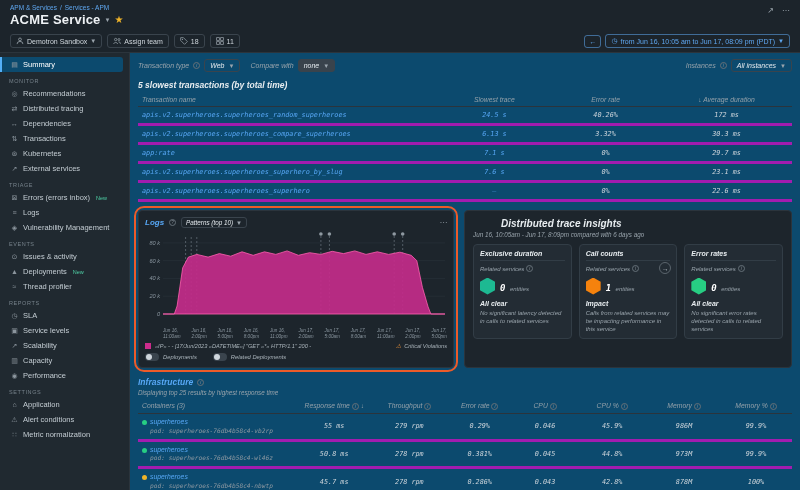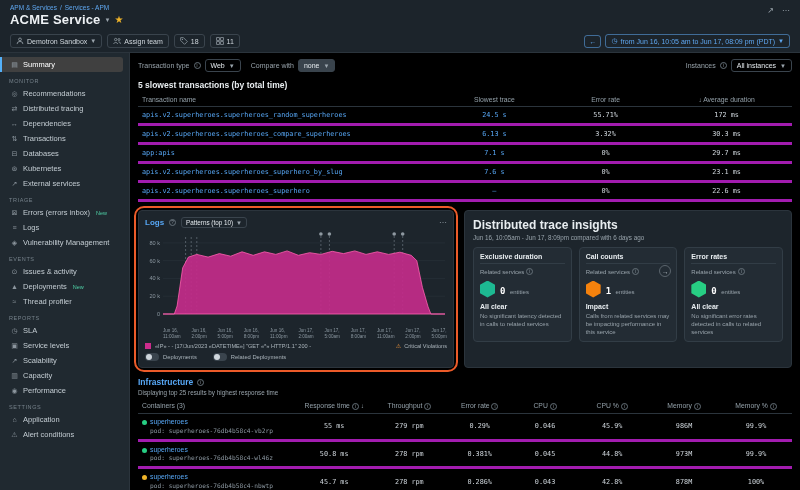--- a/index.html
+++ b/index.html
@@ -25,25 +25,25 @@
   .time-pill { color:#5fa7f0; border-color:rgba(95,167,240,.55); }
   .sq { padding:2px 4px; color:#5fa7f0; border-color:rgba(95,167,240,.55); }
   .tb-icon { width:8px; height:8px; display:block; }
 
   
   .body { flex:1; display:flex; min-height:0; }
   .sidebar { width:130px; background:#202930; border-right:1px solid #2b343c; padding:4px 0 0; overflow:hidden; }
   .nav-section-label { font-size:5.5px; letter-spacing:.6px; color:#76828b; padding:6px 9px 2px; }
   .nav-item { display:flex; align-items:center; gap:4px; padding:0 8px; height:15px; color:#c3ccd2;
     font-size:7.5px; cursor:pointer; margin-right:6px; border-left:2px solid transparent; }
-  .nav-item.selected { background:#404040; border-left-color:#54b0f8; border-radius:0 3px 3px 0; color:#fff; }
+  .nav-item.selected { background:#0c4a6e; border-left-color:#54b0f8; border-radius:0 3px 3px 0; color:#fff; }
   .nav-icon { width:9px; font-size:7px; color:#8b959d; text-align:center; flex:0 0 9px; }
   .new-badge { font-size:5.5px; color:#4ecfa5; margin-left:2px; }
 
-  .main { flex:1; padding:6px 8px 0; overflow:hidden; background:#000000; min-width:0; }
+  .main { flex:1; padding:6px 8px 0; overflow:hidden; background:#0c4a6e; min-width:0;font-style:italic; }
 
   
   .info { display:inline-flex; width:7px; height:7px; border:1px solid #657078; border-radius:50%;
     color:#8b959d; font-size:4.5px; align-items:center; justify-content:center; vertical-align:middle; flex:0 0 auto;}
 
   
   .controls-row { display:flex; align-items:center; gap:4px; font-size:7px; color:#98a3ab; }
   .select-pill { border:1px solid #3a444d; border-radius:3px; padding:2px 5px; color:#e3e9ed;
     display:inline-flex; gap:4px; align-items:center; cursor:pointer; }
   .select-pill.filled { background:#39434c; border-color:#39434c; }
@@ -81,21 +81,21 @@
   .warn-ico { color:#e58e3a; font-size:6px; }
   .toggles-row { display:flex; gap:16px; margin-top:4px; font-size:5.8px; color:#aab4bb; }
   .toggle-item { display:flex; align-items:center; gap:4px; cursor:pointer; }
   .toggle { width:14px; height:8px; background:#3a444d; border-radius:4px; position:relative; flex:0 0 14px;}
   .toggle::after { content:""; position:absolute; left:1px; top:1px; width:6px; height:6px;
     border-radius:50%; background:#cfd6dc; }
 
   
   .insights-panel { flex:1; height:158px; background:#1d252c; border:1px solid #2b343c;
     border-radius:4px; padding:7px 8px; overflow:hidden; min-width:0; }
-  .insights-title { font-size:12px; font-weight:bold; color:#e8edf0; }
+  .insights-title { font-size:10px; font-weight:bold; color:#e8edf0;margin-left:28px; }
   .insights-sub { font-size:6.3px; color:#98a3ab; margin-top:2px; }
   .cards { display:flex; gap:7px; margin-top:6px; align-items:stretch; }
   .card { flex:1; background:#232c34; border:1px solid #323d46; border-radius:4px; padding:5px 6px;
     position:relative; min-width:0; }
   .card-title { font-size:7px; font-weight:bold; color:#e8edf0; padding-bottom:3px;
     border-bottom:1px solid #323d46; }
   .related-row { font-size:6px; color:#98a3ab; margin-top:4px; display:flex; gap:2px; align-items:center;}
   .count-row { display:flex; align-items:center; gap:5px; margin-top:5px; }
   .hex { width:15px; height:17px; clip-path:polygon(50% 0,100% 25%,100% 75%,50% 100%,0 75%,0 25%); }
   .count { font-size:9px; font-weight:bold; color:#fff; font-family:"DejaVu Sans Mono",monospace; }
@@ -203,24 +203,20 @@
         </div>
         <div class="nav-item">
           <span class="nav-icon">↔</span>
           <span>Dependencies</span>
         </div>
         <div class="nav-item">
           <span class="nav-icon">⇅</span>
           <span>Transactions</span>
         </div>
         <div class="nav-item">
-          <span class="nav-icon">⊟</span>
-          <span>Databases</span>
-        </div>
-        <div class="nav-item">
           <span class="nav-icon">⊛</span>
           <span>Kubernetes</span>
         </div>
         <div class="nav-item">
           <span class="nav-icon">↗</span>
           <span>External services</span>
         </div>
         <div class="nav-section-label">TRIAGE</div>
         <div class="nav-item">
           <span class="nav-icon">⊠</span>
@@ -271,20 +267,24 @@
           <span>Performance</span>
         </div>
         <div class="nav-section-label">SETTINGS</div>
         <div class="nav-item">
           <span class="nav-icon">⌂</span>
           <span>Application</span>
         </div>
         <div class="nav-item">
           <span class="nav-icon">⚠</span>
           <span>Alert conditions</span>
+        </div>
+        <div class="nav-item">
+          <span class="nav-icon">∷</span>
+          <span>Metric normalization</span>
         </div>
       </div>
 
     <div class="main">
 
       <div class="controls-row">
         <span>Transaction type</span>
         <span class="info">i</span>
         <div class="select-pill">
           <span>Web</span>
@@ -317,31 +317,31 @@
           <th>Transaction name</th>
           <th class="num">Slowest trace</th>
           <th class="num">Error rate</th>
           <th class="num"><span class="sort">↓</span> <span>Average duration</span></th>
         </tr>
           </thead>
         <tbody>
             <tr>
               <td style="overflow:hidden;text-overflow:ellipsis;"><span class="link">apis.v2.superheroes.superheroes_random_superheroes</span></td>
               <td class="num"><span class="link">24.5 s</span></td>
-              <td class="num">55.71%</td>
+              <td class="num">40.26%</td>
               <td class="num">172 ms</td>
             </tr>
             <tr>
               <td style="overflow:hidden;text-overflow:ellipsis;"><span class="link">apis.v2.superheroes.superheroes_compare_superheroes</span></td>
               <td class="num"><span class="link">6.13 s</span></td>
               <td class="num">3.32%</td>
               <td class="num">30.3 ms</td>
             </tr>
             <tr>
-              <td style="overflow:hidden;text-overflow:ellipsis;"><span class="link">app:apis</span></td>
+              <td style="overflow:hidden;text-overflow:ellipsis;"><span class="link">app:rate</span></td>
               <td class="num"><span class="link">7.1 s</span></td>
               <td class="num">0%</td>
               <td class="num">29.7 ms</td>
             </tr>
             <tr>
               <td style="overflow:hidden;text-overflow:ellipsis;"><span class="link">apis.v2.superheroes.superheroes_superhero_by_slug</span></td>
               <td class="num"><span class="link">7.6 s</span></td>
               <td class="num">0%</td>
               <td class="num">23.1 ms</td>
             </tr>

